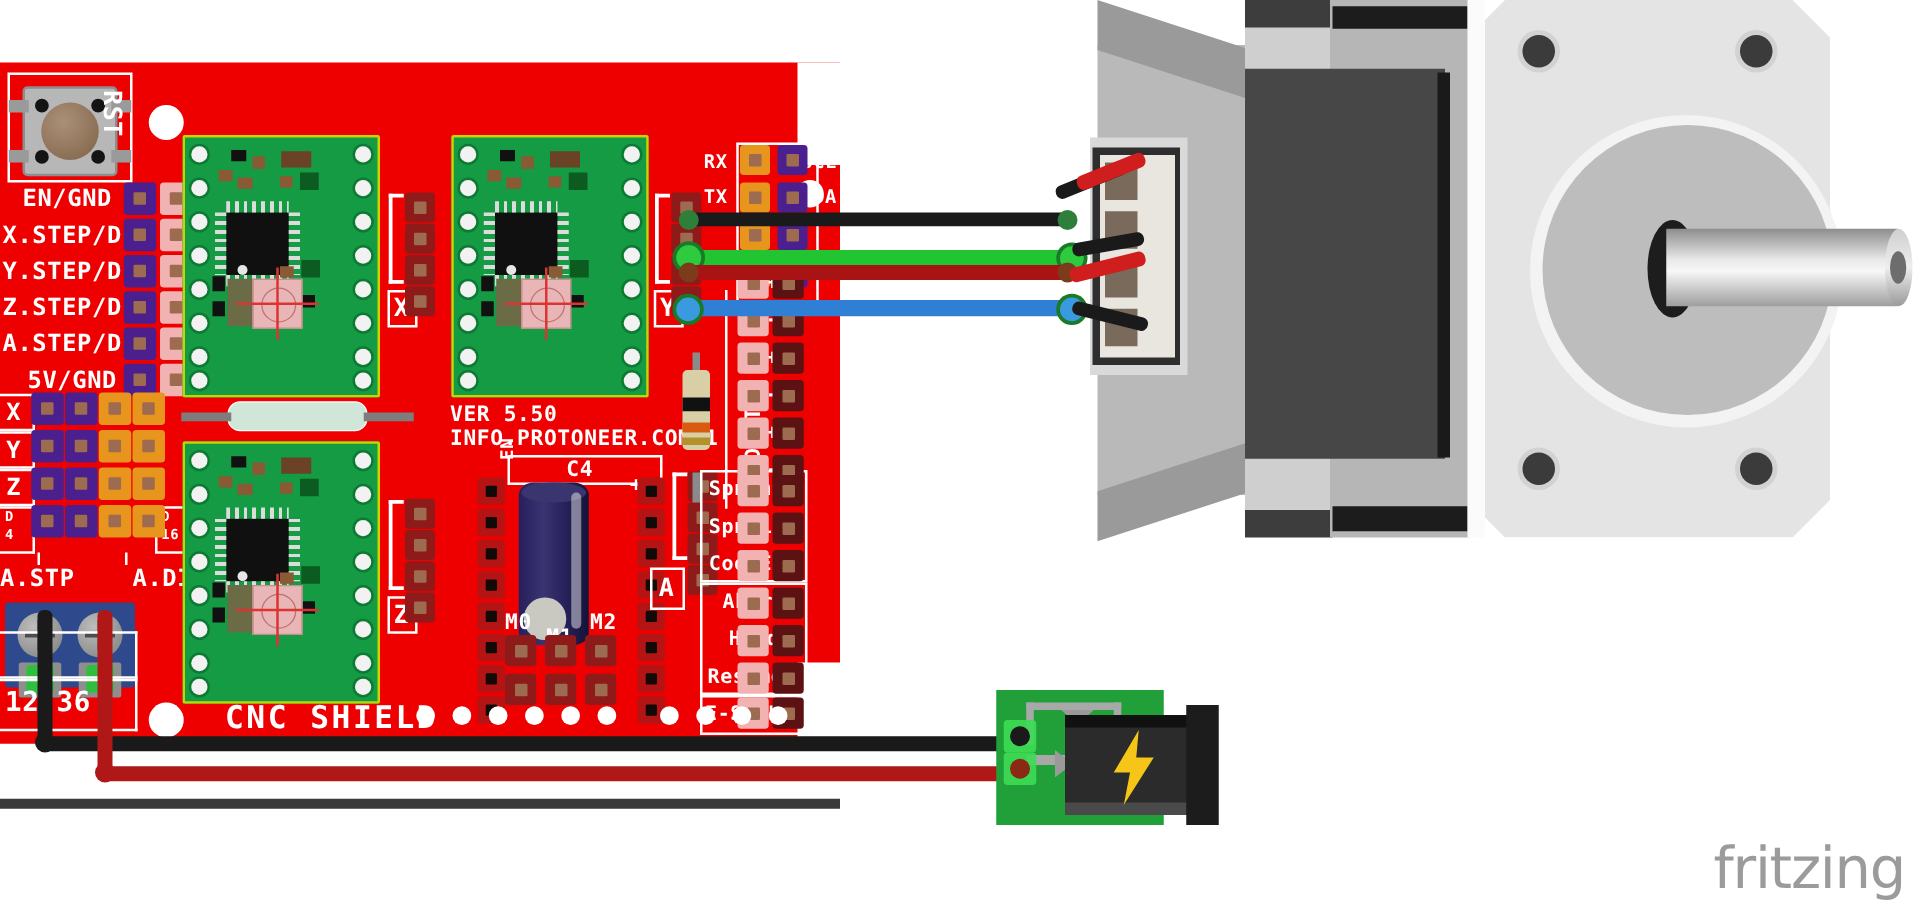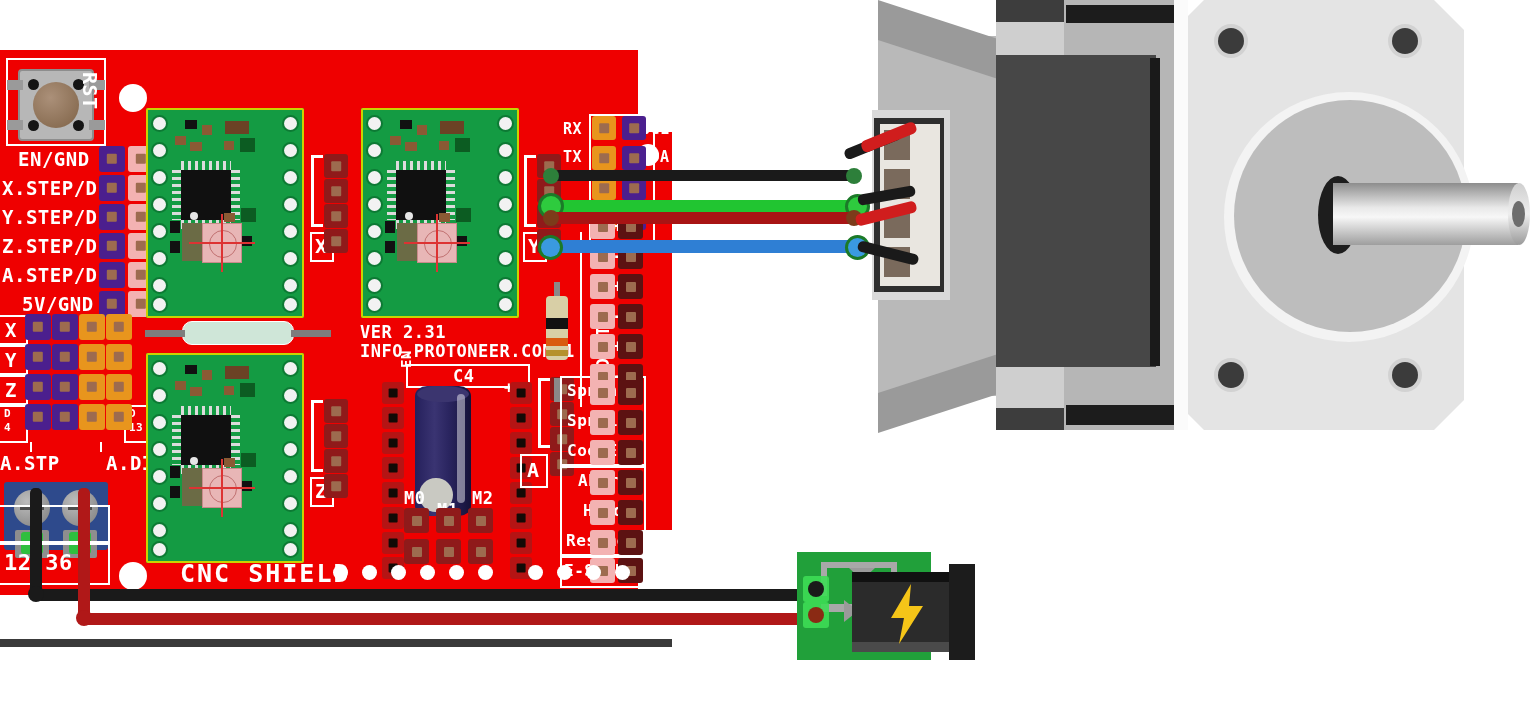--- a/index.html
+++ b/index.html
@@ -181,21 +181,21 @@
     <div class="silk" style="left:0px;top:325px;width:28px;height:30px;border-left:0;"></div>
     <div class="silk" style="left:0px;top:355px;width:28px;height:38px;border-left:0;"></div>
     <div class="silk" style="left:124px;top:355px;width:28px;height:38px;"></div>
 
     <div class="lbl" style="left:5px;top:271px;font-size:19px;">X</div>
     <div class="lbl" style="left:5px;top:301px;font-size:19px;">Y</div>
     <div class="lbl" style="left:5px;top:331px;font-size:19px;">Z</div>
     <div class="lbl" style="left:4px;top:358px;font-size:11px;">D</div>
     <div class="lbl" style="left:4px;top:372px;font-size:11px;">4</div>
     <div class="lbl" style="left:129px;top:358px;font-size:11px;">D</div>
-    <div class="lbl" style="left:129px;top:372px;font-size:11px;">13</div>
+    <div class="lbl" style="left:129px;top:372px;font-size:11px;">16</div>
 
     <div class="pad pad-purple" style="left:25px;top:264px;width:26px;height:26px;">
         <div class="hole"></div>
       </div>
     <div class="pad pad-purple" style="left:52px;top:264px;width:26px;height:26px;">
         <div class="hole"></div>
       </div>
     <div class="pad pad-orange" style="left:79px;top:264px;width:26px;height:26px;">
         <div class="hole"></div>
       </div>
@@ -437,21 +437,21 @@
       </div>
     <div class="pad pad-maroon" style="left:324px;top:424px;width:24px;height:24px;">
         <div class="hole"></div>
       </div>
 
     <div class="reed" style="left:182px;top:271px;width:110px;height:22px;">
       <div class="lead" style="left:-38px;width:40px;"></div>
       <div class="lead" style="right:-38px;width:40px;"></div>
     </div>
 
-    <div class="lbl" style="left:360px;top:274px;font-size:17px;">VER 2.31</div>
+    <div class="lbl" style="left:360px;top:274px;font-size:17px;">VER 5.50</div>
     <div class="lbl" style="left:360px;top:293px;font-size:17px;">INFO.PROTONEER.COM/1</div>
 
     <div class="lbl lbl-r" style="left:399px;top:318px;font-size:14px;transform:rotate(-90deg);transform-origin:0 0;">EN</div>
     <div class="silk" style="left:406px;top:314px;width:124px;height:24px;"></div>
     <div class="lbl" style="left:453px;top:318px;font-size:17px;">C4</div>
     <div class="lbl" style="left:504px;top:330px;font-size:16px;">+</div>
     <div class="cap" style="left:415px;top:336px;width:56px;height:130px;">
       <div class="top"></div>
         <div class="bot"></div>
         <div class="shine"></div>
@@ -799,14 +799,15 @@
     <div style="position:absolute;left:11px;top:55px;width:16px;height:16px;border-radius:50%;background:#8a2a14;"></div>
     <div style="position:absolute;left:55px;top:20px;width:105px;height:80px;background:#2b2b2b;"></div>
     <div style="position:absolute;left:55px;top:20px;width:105px;height:10px;background:#111;"></div>
     <div style="position:absolute;left:55px;top:90px;width:105px;height:10px;background:#4a4a4a;"></div>
     <div style="position:absolute;left:152px;top:12px;width:26px;height:96px;background:#1c1c1c;"></div>
     <svg style="position:absolute;left:88px;top:32px;" width="44" height="60" viewBox="0 0 44 60">
       <polygon points="26,0 6,34 19,34 14,60 38,22 24,22" fill="#f5c518"></polygon>
     </svg>
   </div>
 
+  <div class="frz">fritzing</div>
 
 </div>
 
 </body></html>

